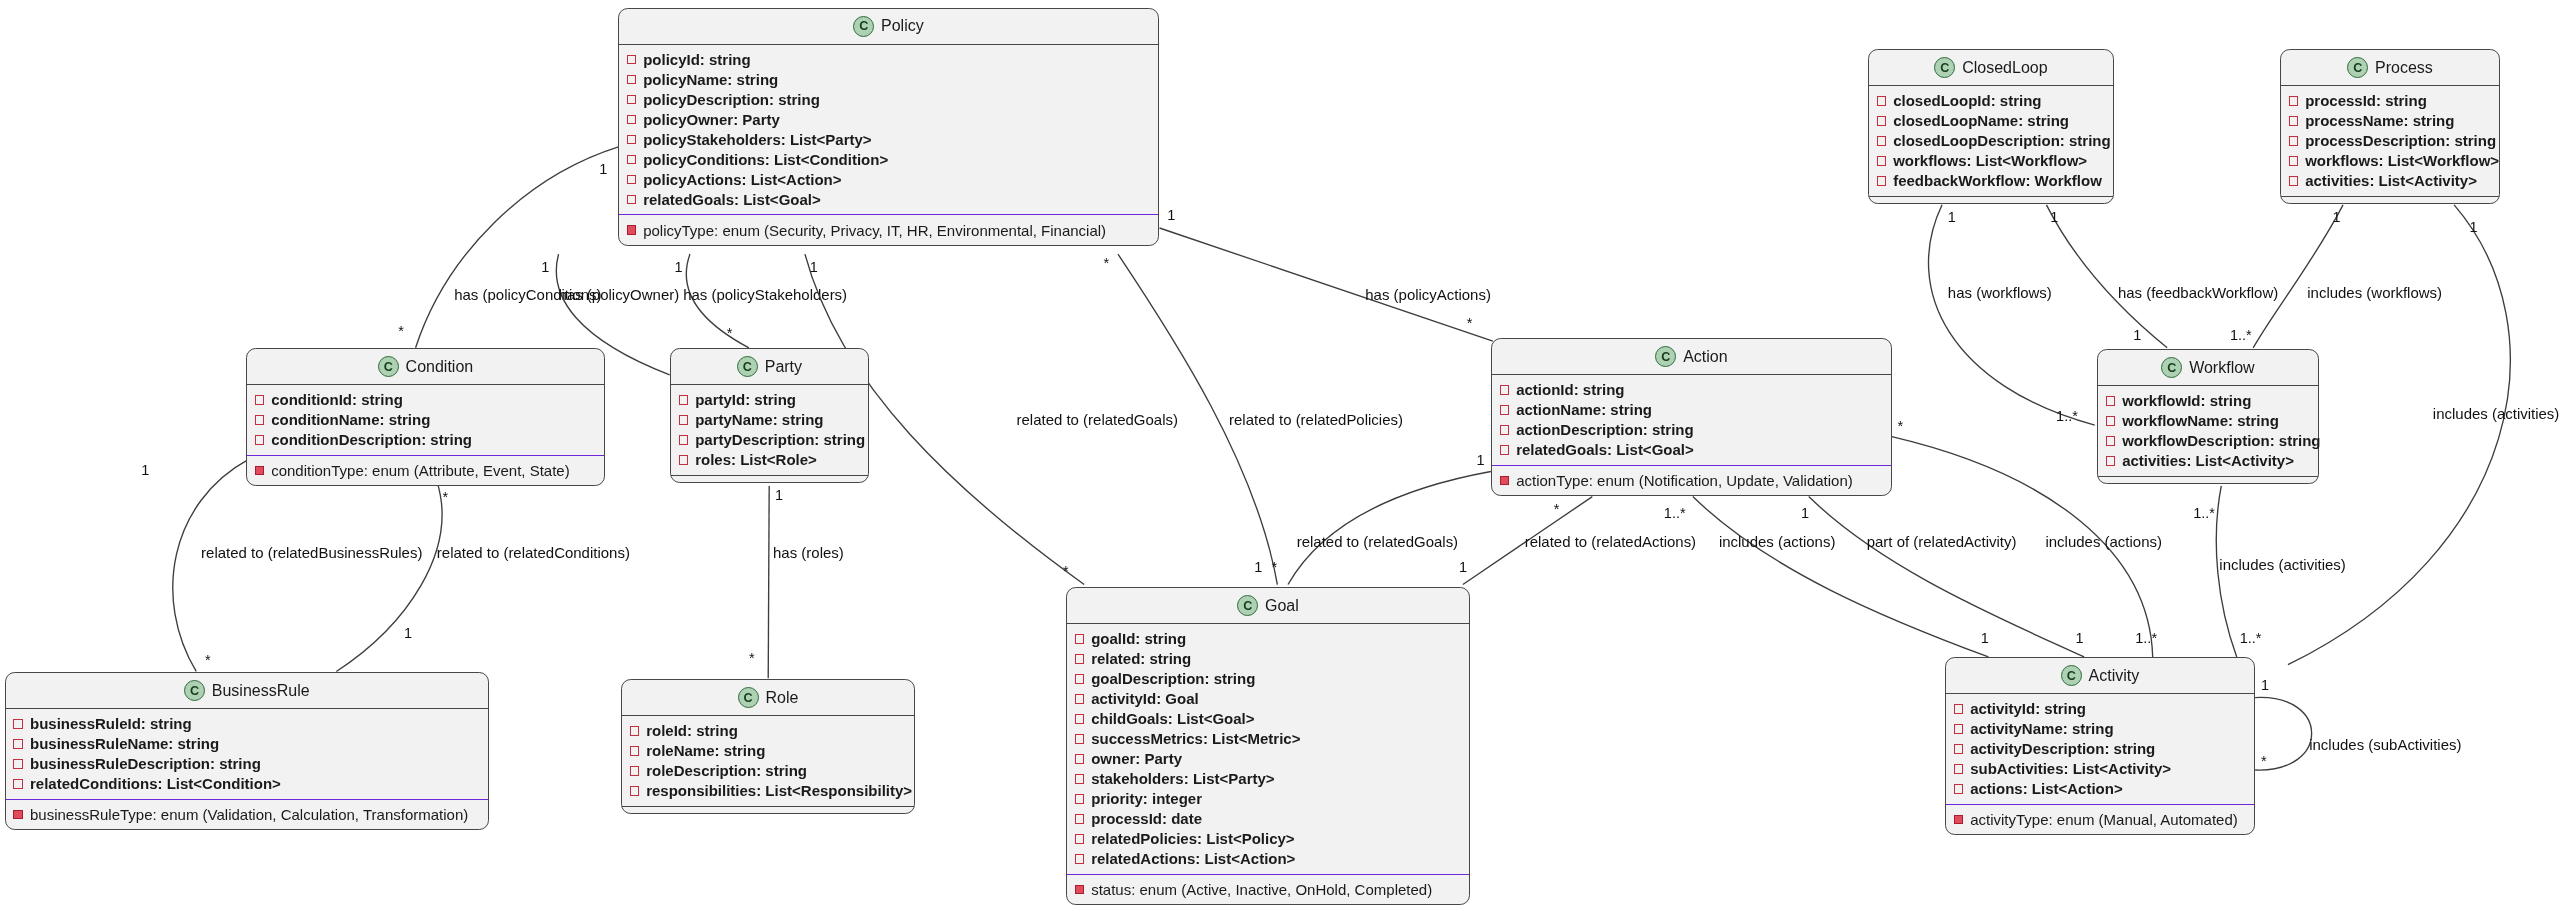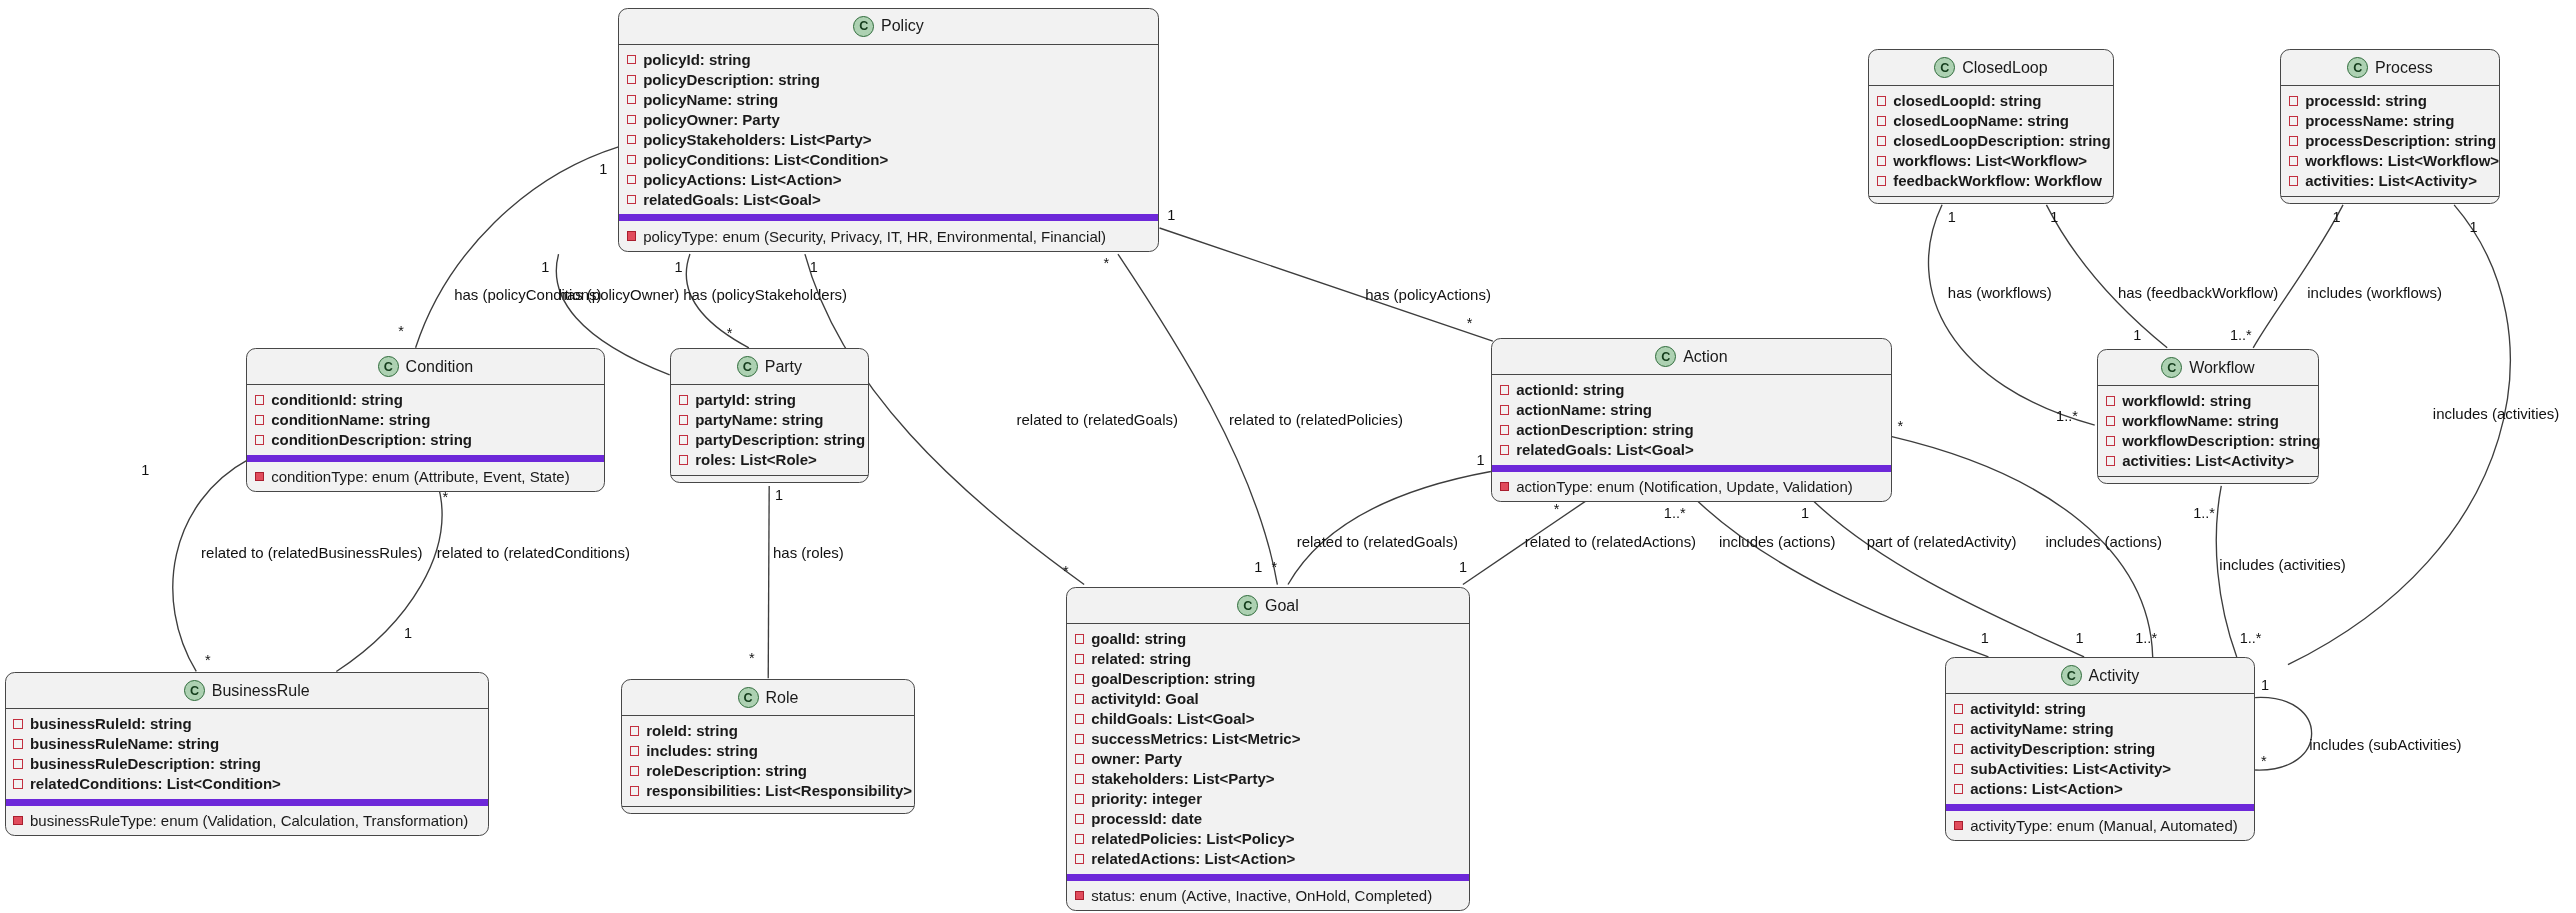--- a/index.html
+++ b/index.html
@@ -11,21 +11,21 @@
   .uml-title{display:flex;align-items:center;justify-content:center;gap:6.8px;
              height:35px;border-bottom:1px solid #474747;font-size:16px;}
   .cicon{display:flex;align-items:center;justify-content:center;width:21px;height:21px;
          border-radius:50%;background:#ADD1B2;border:1.4px solid #2e6b3a;box-sizing:border-box;
          font-weight:bold;font-size:12.6px;color:#143d1c;flex:0 0 auto;}
   .uml-attrs{padding:4.8px 5.8px 4.8px 7.7px;font-weight:bold;}
   .uml-row{display:flex;align-items:center;height:20px;font-size:15px;white-space:nowrap;}
   .vis{width:9.7px;height:9.7px;flex:0 0 auto;margin-right:6.8px;box-sizing:border-box;}
   .vis.hollow{border:1.6px solid #c22f3f;background:transparent;}
   .vis.filled{border:1px solid #a81e2e;background:#e14c5c;}
-  .uml-extra{border-top:7px solid #6d28d9;padding:4.8px 5.8px 4.8px 7.7px;}
+  .uml-extra{border-top:1px solid #6d28d9;padding:4.8px 5.8px 4.8px 7.7px;}
   .uml-empty{border-top:1px solid #474747;height:6.8px;}
   .edge-label{font-size:15.5px;fill:#111111;}
   .mult{font-size:15px;fill:#111111;}
 </style>
 </head>
 <body>
 
 <div id="canvas">
   <svg id="wires" width="2576" height="913" viewBox="0 0 2666 945" xmlns="http://www.w3.org/2000/svg">
       <path d="M 640,152 C 545,182 462,262 430,360" fill="none" stroke="#3d3d3d" stroke-width="1.4"></path>
@@ -112,28 +112,28 @@
         <span class="cicon">C</span>
         <span>Policy</span>
       </div>
       <div class="uml-attrs">
         <div class="uml-row">
           <span class="vis hollow"></span>
           <span>policyId: string</span>
         </div>
         <div class="uml-row">
           <span class="vis hollow"></span>
+          <span>policyName: string</span>
+        </div>
+        <div class="uml-row">
+          <span class="vis hollow"></span>
           <span>policyDescription: string</span>
         </div>
         <div class="uml-row">
           <span class="vis hollow"></span>
-          <span>policyName: string</span>
-        </div>
-        <div class="uml-row">
-          <span class="vis hollow"></span>
           <span>policyOwner: Party</span>
         </div>
         <div class="uml-row">
           <span class="vis hollow"></span>
           <span>policyStakeholders: List&lt;Party&gt;</span>
         </div>
         <div class="uml-row">
           <span class="vis hollow"></span>
           <span>policyConditions: List&lt;Condition&gt;</span>
         </div>
@@ -414,21 +414,21 @@
         <span class="cicon">C</span>
         <span>Role</span>
       </div>
       <div class="uml-attrs">
         <div class="uml-row">
           <span class="vis hollow"></span>
           <span>roleId: string</span>
         </div>
         <div class="uml-row">
           <span class="vis hollow"></span>
-          <span>includes: string</span>
+          <span>roleName: string</span>
         </div>
         <div class="uml-row">
           <span class="vis hollow"></span>
           <span>roleDescription: string</span>
         </div>
         <div class="uml-row">
           <span class="vis hollow"></span>
           <span>responsibilities: List&lt;Responsibility&gt;</span>
         </div>
       </div>

